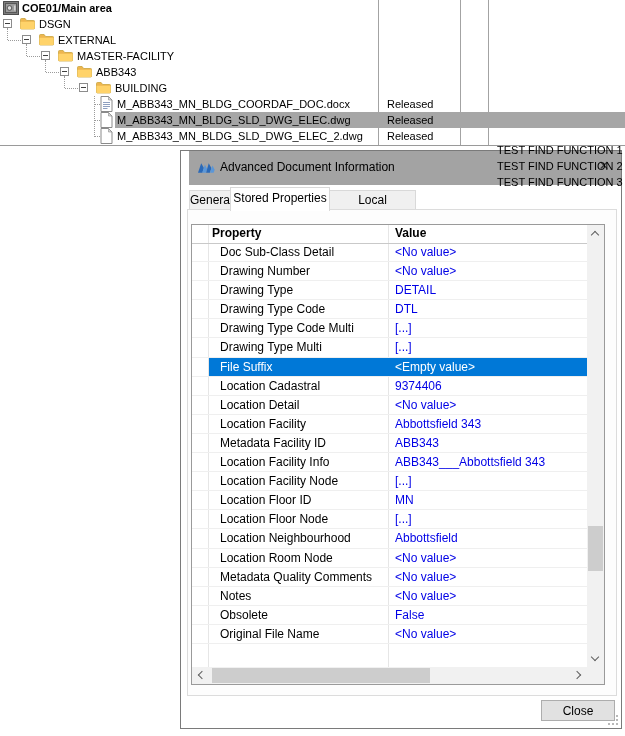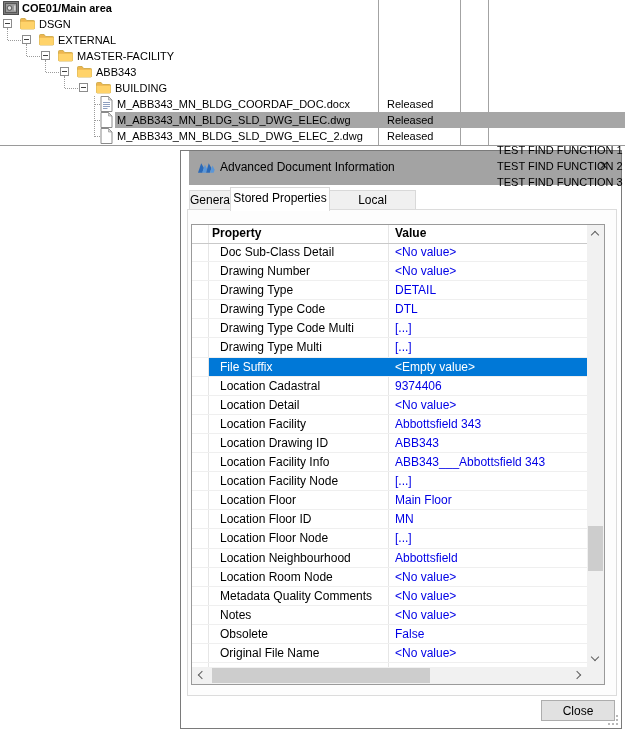--- a/index.html
+++ b/index.html
@@ -251,34 +251,30 @@
   </div>
             <div class="prow">
     <span class="pname">Location Detail</span>
     <span class="pval">&lt;No value&gt;</span>
   </div>
             <div class="prow">
     <span class="pname">Location Facility</span>
     <span class="pval">Abbottsfield 343</span>
   </div>
             <div class="prow">
-    <span class="pname">Location Drawing ID</span>
+    <span class="pname">Metadata Facility ID</span>
     <span class="pval">ABB343</span>
   </div>
             <div class="prow">
     <span class="pname">Location Facility Info</span>
     <span class="pval">ABB343___Abbottsfield 343</span>
   </div>
             <div class="prow">
     <span class="pname">Location Facility Node</span>
     <span class="pval">[...]</span>
-  </div>
-            <div class="prow">
-    <span class="pname">Location Floor</span>
-    <span class="pval">Main Floor</span>
   </div>
             <div class="prow">
     <span class="pname">Location Floor ID</span>
     <span class="pval">MN</span>
   </div>
             <div class="prow">
     <span class="pname">Location Floor Node</span>
     <span class="pval">[...]</span>
   </div>
             <div class="prow">

